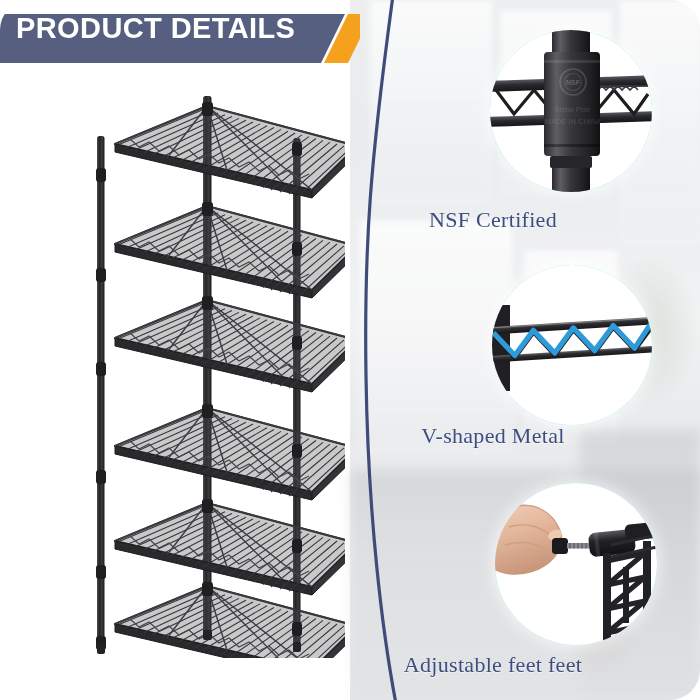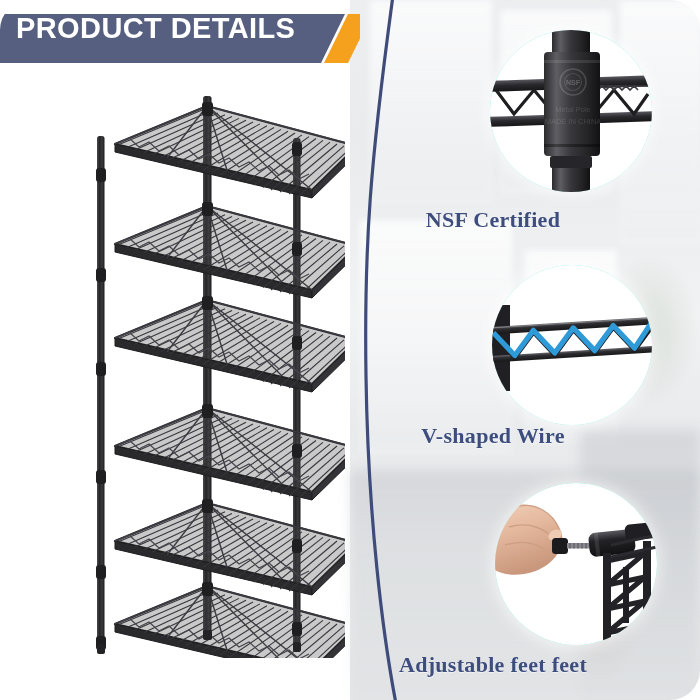--- a/index.html
+++ b/index.html
@@ -87,21 +87,21 @@
     background: #5eead4;
     overflow: hidden;
     box-shadow: 0 0 18px rgba(255,255,255,0.85);
   }
   .feature-label {
     position: absolute;
     width: 286px;
     text-align: center;
     color: #3d4d7e;
     font-family: "Liberation Serif", serif;
-    font-weight: bold;
+    font-weight: normal;
     font-size: 22px;
     letter-spacing: 0.3px;
     text-shadow: 0 1px 1px rgba(255,255,255,0.6);
   }
 
   #feat-1 { left: 350px; top: 20px; }
   #feat-1 .feature-circle { left: 140px; top: 10px; width: 162px; height: 162px; }
   #feat-1 .feature-label  { left: 0px;  top: 187px; }
 
   #feat-2 { left: 350px; top: 255px; }
@@ -324,21 +324,21 @@
 
         <g stroke="#2f9ad8" stroke-width="5.2" fill="none" stroke-linejoin="round" transform="rotate(-3.5 80 75)">
           <polyline points="2,63 22,87 42,63 62,87 82,63 102,87 122,63 142,87 160,63"></polyline>
         </g>
 
         <g stroke="rgba(255,255,255,0.30)" stroke-width="0.9" fill="none" transform="rotate(-3.5 80 75)">
           <line x1="0" y1="58" x2="168" y2="58"></line>
         </g>
       </svg>
     </div>
-    <div class="feature-label">V-shaped Wire</div>
+    <div class="feature-label">V-shaped Metal</div>
   </div>
 
   <div class="feature" id="feat-3">
     <div class="feature-circle">
       <svg viewBox="0 0 162 162" width="162" height="162">
         <defs>
           <linearGradient id="skinG" x1="0" y1="0" x2="0.4" y2="1">
             <stop offset="0%" stop-color="#f3d2bb"></stop>
             <stop offset="50%" stop-color="#e3b79c"></stop>
             <stop offset="100%" stop-color="#c9977c"></stop>

